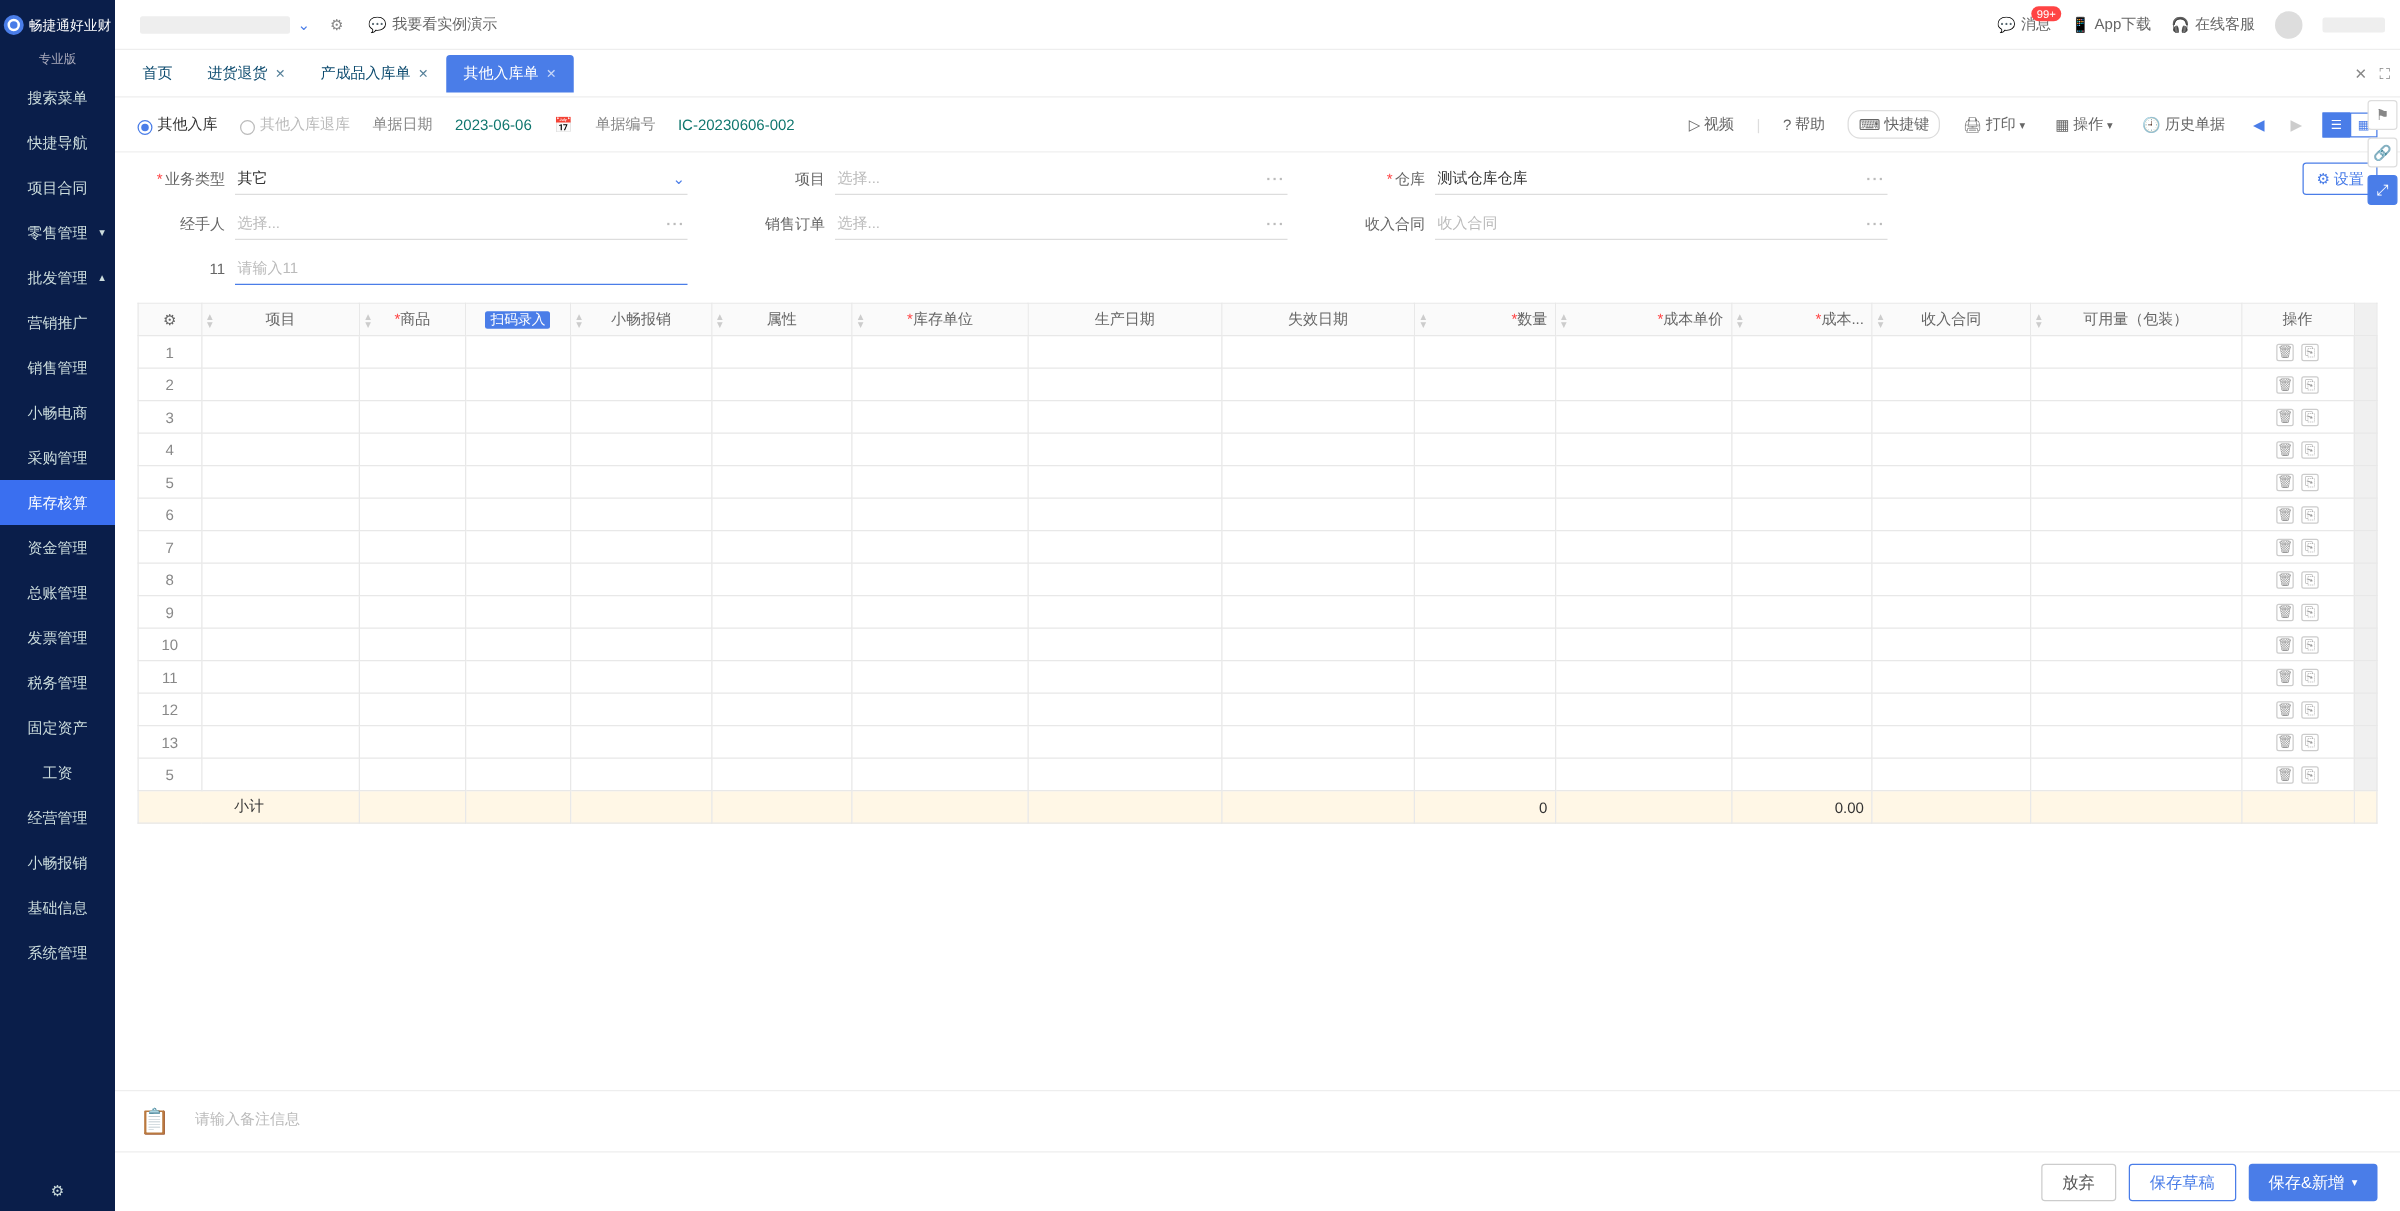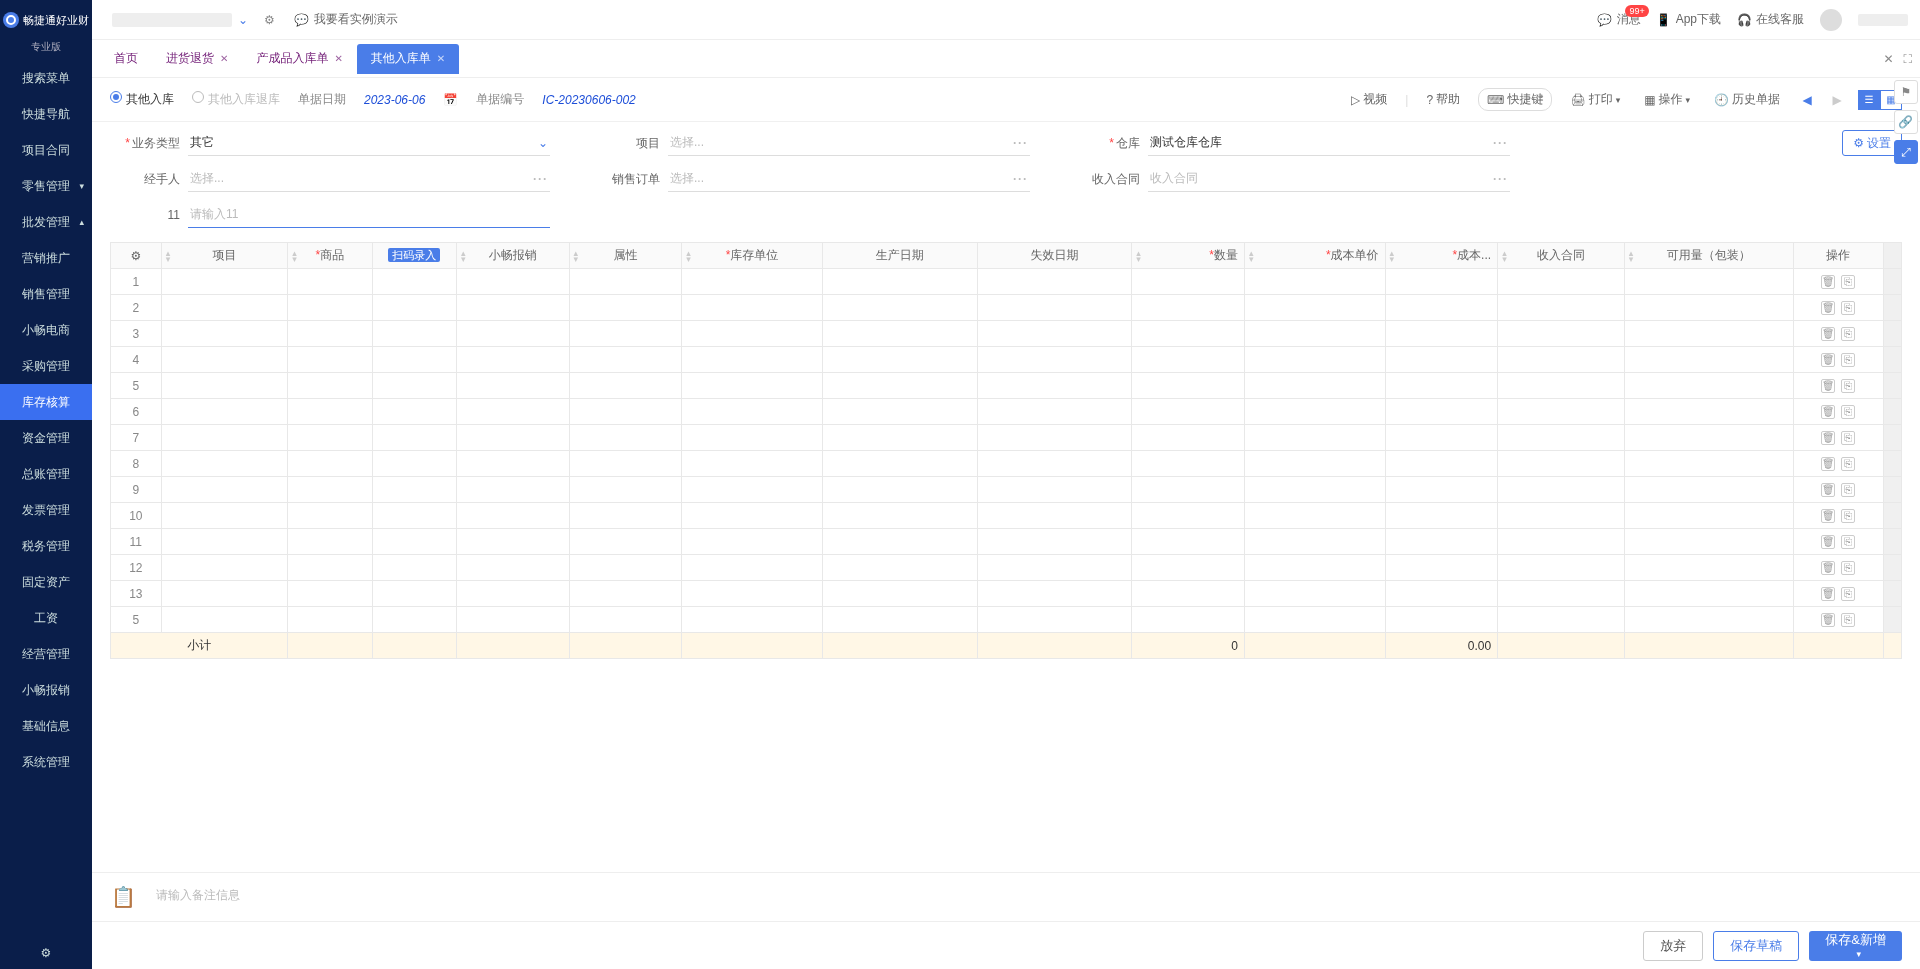--- a/index.html
+++ b/index.html
@@ -26,33 +26,33 @@
 .org-select { display: flex; align-items: center; gap: 6px; padding: 0 8px; color: #888; }
 .org-caret { color: #4a7de8; }
 .topbar-demo { margin-left: 20px; display: flex; align-items: center; gap: 4px; color: #666; cursor: pointer; }
 .topbar-right { margin-left: auto; display: flex; align-items: center; gap: 16px; }
 .topbar-btn { display: flex; align-items: center; gap: 4px; color: #666; cursor: pointer; position: relative; }
 .badge { position: absolute; top: -6px; right: -8px; background: #f44; color: #fff; border-radius: 8px; padding: 0 4px; font-size: 9px; line-height: 12px; }
 .avatar { width: 22px; height: 22px; border-radius: 50%; background: #ddd; }
 
 
 .tabbar { height: 38px; display: flex; align-items: center; padding: 0 8px; border-bottom: 1px solid #eee; }
-.tab { height: 30px; padding: 0 14px; display: flex; align-items: center; gap: 6px; cursor: pointer; color: #701a75; border-radius: 3px 3px 0 0; }
+.tab { height: 30px; padding: 0 14px; display: flex; align-items: center; gap: 6px; cursor: pointer; color: #0c4a6e; border-radius: 3px 3px 0 0; }
 .tab.active { background: #4a7de8; color: #fff; }
 .tab-close { font-size: 10px; opacity: .7; }
 .tabbar-right { margin-left: auto; display: flex; gap: 10px; color: #888; }
 
 
 .doc-header { padding: 10px 18px; display: flex; align-items: center; gap: 18px; border-bottom: 1px solid #f0f0f0; flex-wrap: wrap; }
-.radio-opt { display: flex; align-items: flex-start; gap: 4px; cursor: pointer; }
+.radio-opt { display: flex; align-items: flex-end; gap: 4px; cursor: pointer; }
 .radio { width: 12px; height: 12px; border: 1px solid #bbb; border-radius: 50%; display: inline-block; position: relative; }
 .radio.checked { border-color: #4a7de8; }
 .radio.checked::after { content: ''; position: absolute; inset: 2px; background: #4a7de8; border-radius: 50%; }
 .doc-label { color: #888; }
-.doc-value { color: #1d4ed8; font-style: italic; }
+.doc-value { color: #0f766e; }
 .doc-header-right { margin-left: auto; display: flex; align-items: center; gap: 12px; color: #666; }
 .hdr-btn { display: flex; align-items: center; gap: 3px; cursor: pointer; padding: 3px 6px; }
 .hdr-btn.pill { border: 1px solid #ddd; border-radius: 10px; padding: 2px 8px; }
 .hdr-sep { color: #ddd; }
 .view-toggle { display: flex; }
 .vt { width: 22px; height: 20px; border: 1px solid #4a7de8; display: flex; align-items: center; justify-content: center; font-size: 10px; cursor: pointer; }
 .vt.active { background: #4a7de8; color: #fff; }
 .nav-arrow { width: 18px; text-align: center; cursor: pointer; color: #4a7de8; }
 
 
@@ -91,21 +91,21 @@
 
 
 .remarks { display: flex; align-items: flex-start; padding: 10px 18px; gap: 12px; border-top: 1px solid #eee; }
 .remarks-icon { width: 28px; height: 28px; color: #4a7de8; display: flex; align-items: center; justify-content: center; font-size: 20px; }
 .remarks-input { flex: 1; color: #bbb; padding: 4px 6px; }
 
 .footer { height: 48px; display: flex; align-items: center; justify-content: flex-end; gap: 10px; padding: 0 18px; border-top: 1px solid #eee; background: #fff; }
 .btn { height: 30px; padding: 0 16px; border-radius: 3px; display: flex; align-items: center; cursor: pointer; font-size: 13px; }
 .btn-default { border: 1px solid #ccc; background: #fff; color: #555; }
 .btn-outline { border: 1px solid #4a7de8; color: #4a7de8; background: #fff; }
-.btn-primary { background: #4a7de8; color: #fff; flex-direction: column; }
+.btn-primary { background: #4a7de8; color: #fff; }
 .btn .caret { margin-left: 6px; font-size: 9px; }
 
 
 .right-rail { position: absolute; right: 0; top: 80px; width: 28px; display: flex; flex-direction: column; gap: 6px; align-items: center; }
 .rr { width: 24px; height: 24px; border: 1px solid #ddd; border-radius: 3px; display: flex; align-items: center; justify-content: center; color: #888; cursor: pointer; background: #fff; }
 .rr.active { background: #4a7de8; color: #fff; border-color: #4a7de8; }
 </style>
 </head>
 <body>
 

